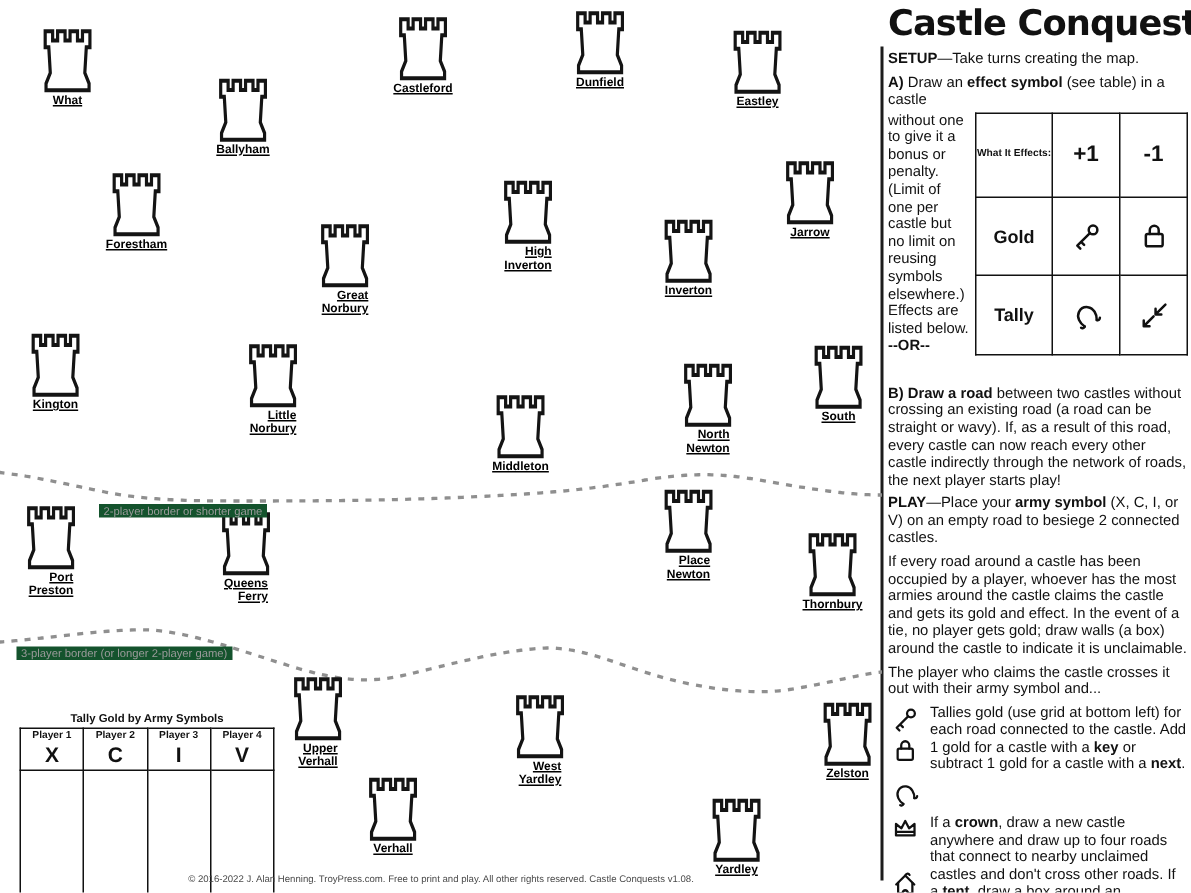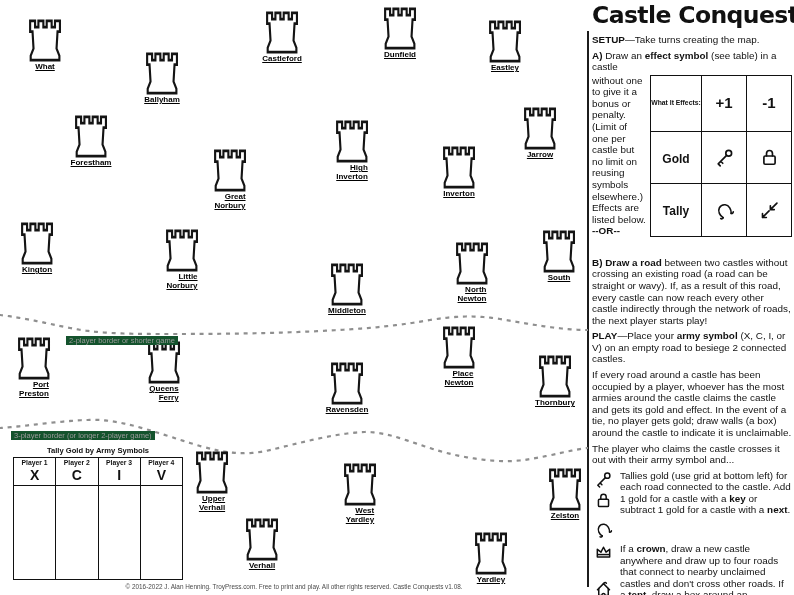--- a/index.html
+++ b/index.html
@@ -15,21 +15,21 @@
   .tower{width:34px;height:43px;color:#141414;}
   .clabel{margin-top:1px;font-size:8px;font-weight:bold;line-height:1.12;text-align:right;color:#000;text-decoration:underline;}
   .border-label{
     position:absolute;z-index:3;font-size:7.5px;color:#9a9a9a;
     background:#14532d;padding:0 3px;white-space:nowrap;margin-top:21px;
   }
   #two-player-label{left:66px;top:315px;}
   #three-player-label{left:11px;top:410px;}
   
   #tally{position:absolute;left:13px;top:446px;width:170px;z-index:2;}
-  #tally-title{font-size:7.6px;font-weight:bold;text-align:center;margin-bottom:2px;}
+  #tally-title{font-size:7.6px;font-weight:bold;text-align:center;margin-bottom:2px;margin-top:28px;}
   #tally-table{border-collapse:collapse;width:170px;table-layout:fixed;background:#fff;}
   #tally-table td{border:1.4px solid #111;text-align:center;padding:0;}
   .player-label{font-size:6.8px;font-weight:bold;line-height:1.3;padding-top:1px;}
   .player-symbol{font-size:14px;font-weight:bold;line-height:1.1;padding-bottom:2px;}
   .tally-empty td{height:93px;}
   
   #footer{
     position:absolute;left:0;top:583px;width:588px;text-align:center;
     font-size:6.4px;color:#4a4a4a;z-index:2;
   }
@@ -300,28 +300,20 @@
     </div>
     <div class="castle" style="left: 124px; top: 341px;">
       <svg class="tower" viewBox="0 0 48 48" preserveAspectRatio="none">
         <use href="#i-tower"></use>
       </svg>
       <div class="clabel">
         <div>Queens</div>
         <div>Ferry</div>
       </div>
     </div>
-    <div class="castle" style="left: 307px; top: 362px;">
-      <svg class="tower" viewBox="0 0 48 48" preserveAspectRatio="none">
-        <use href="#i-tower"></use>
-      </svg>
-      <div class="clabel">
-        <div>Ravensden</div>
-      </div>
-    </div>
     <div class="castle" style="left: 419px; top: 326px;">
       <svg class="tower" viewBox="0 0 48 48" preserveAspectRatio="none">
         <use href="#i-tower"></use>
       </svg>
       <div class="clabel">
         <div>Place</div>
         <div>Newton</div>
       </div>
     </div>
     <div class="castle" style="left: 515px; top: 355px;">

